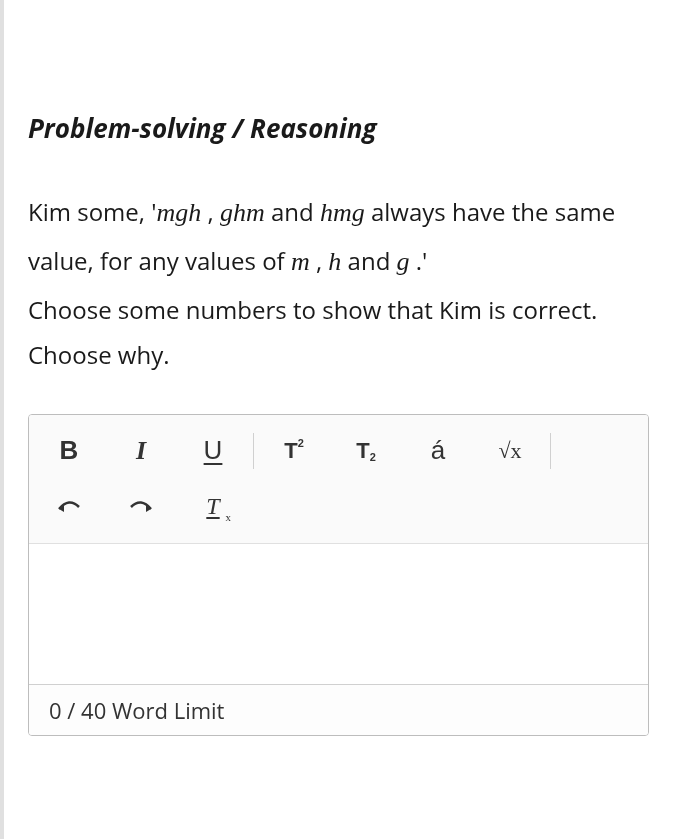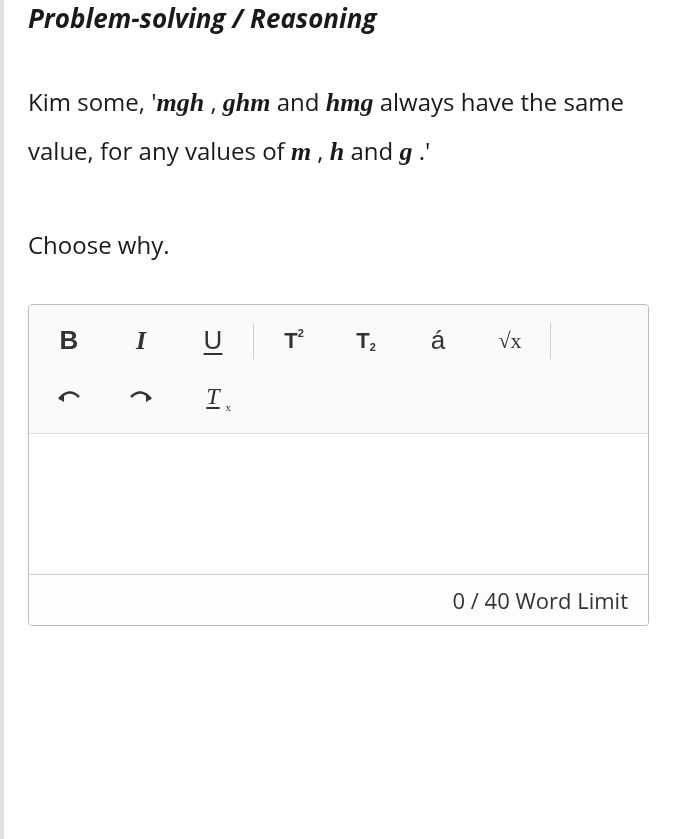--- a/index.html
+++ b/index.html
@@ -16,33 +16,33 @@
       border-left: 4px solid #e0e0e0;
     }
     .content {
       padding: 0 24px;
     }
     .heading {
       font-size: 26px;
       font-weight: 700;
       font-style: italic;
       color: #1a1a1a;
+      margin-top: 110px;
       margin-bottom: 42px;
     }
     .problem-text {
       font-size: 24px;
       line-height: 1.9;
       color: #1a1a1a;
       margin-bottom: 36px;
     }
     .math-var {
       font-family: 'Times New Roman', serif;
       font-style: italic;
       font-size: 26px;
-      font-weight: bold;
     }
     .editor-box {
       border: 1px solid #bdbdbd;
       border-radius: 4px;
       overflow: hidden;
     }
     .toolbar {
       background: #fafafa;
       border-bottom: 1px solid #e0e0e0;
       padding: 8px 4px;
@@ -138,37 +138,38 @@
     }
     .editor-area {
       min-height: 140px;
       background: #fff;
       padding: 12px;
     }
     .word-limit {
       border-top: 1px solid #d0d0d0;
       background: #fdfdfd;
       padding: 10px 20px;
-      text-align: right;
+      text-align: left;
       font-size: 22px;
       color: #333;
     }
     svg {
       display: block;
     }
   </style>
 </head>
 <body>
 
 <div class="content">
   <h2 class="heading">Problem-solving / Reasoning</h2>
 
   <div class="problem-text">
     <span>Kim some, '</span><span class="math-var">mgh</span><span>  ,  </span><span class="math-var">ghm</span><span>   and </span><span class="math-var">hmg</span><span>   always have the same value, for any values of </span><span class="math-var">m</span><span> , </span><span class="math-var">h</span><span>  and </span><span class="math-var">g</span><span> .'</span>
     <br>
+    <span>Choose some numbers to show that Kim is correct.</span>
     <br>
     <span>Choose why.</span>
   </div>
 
   <div class="editor-box">
     <div class="toolbar">
       <div class="toolbar-row">
         <button class="toolbar-btn bold-btn">B</button>
         <button class="toolbar-btn italic-btn">I</button>
         <button class="toolbar-btn underline-btn">U</button>

